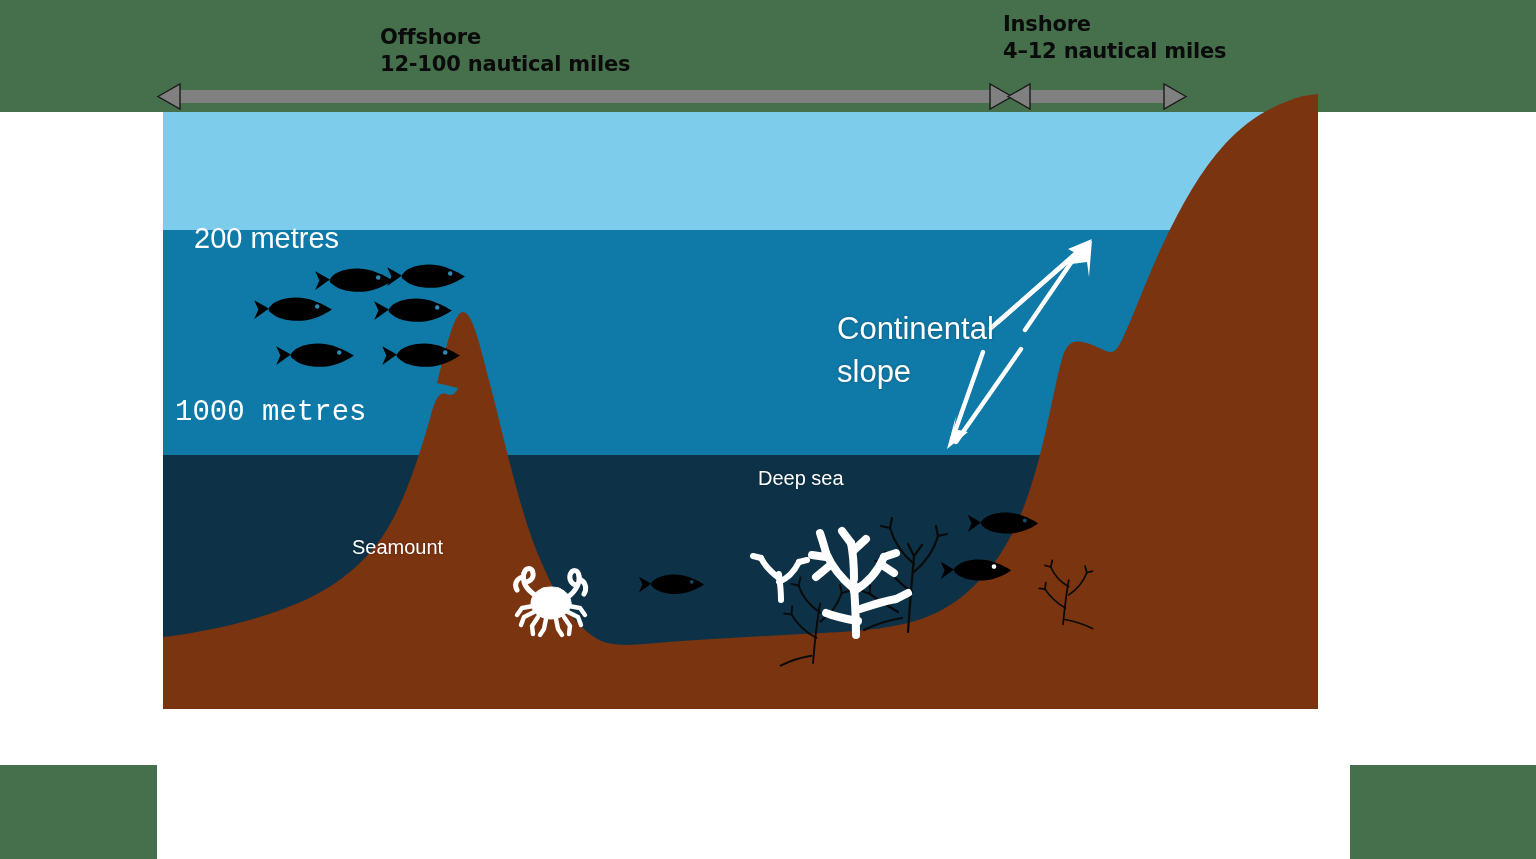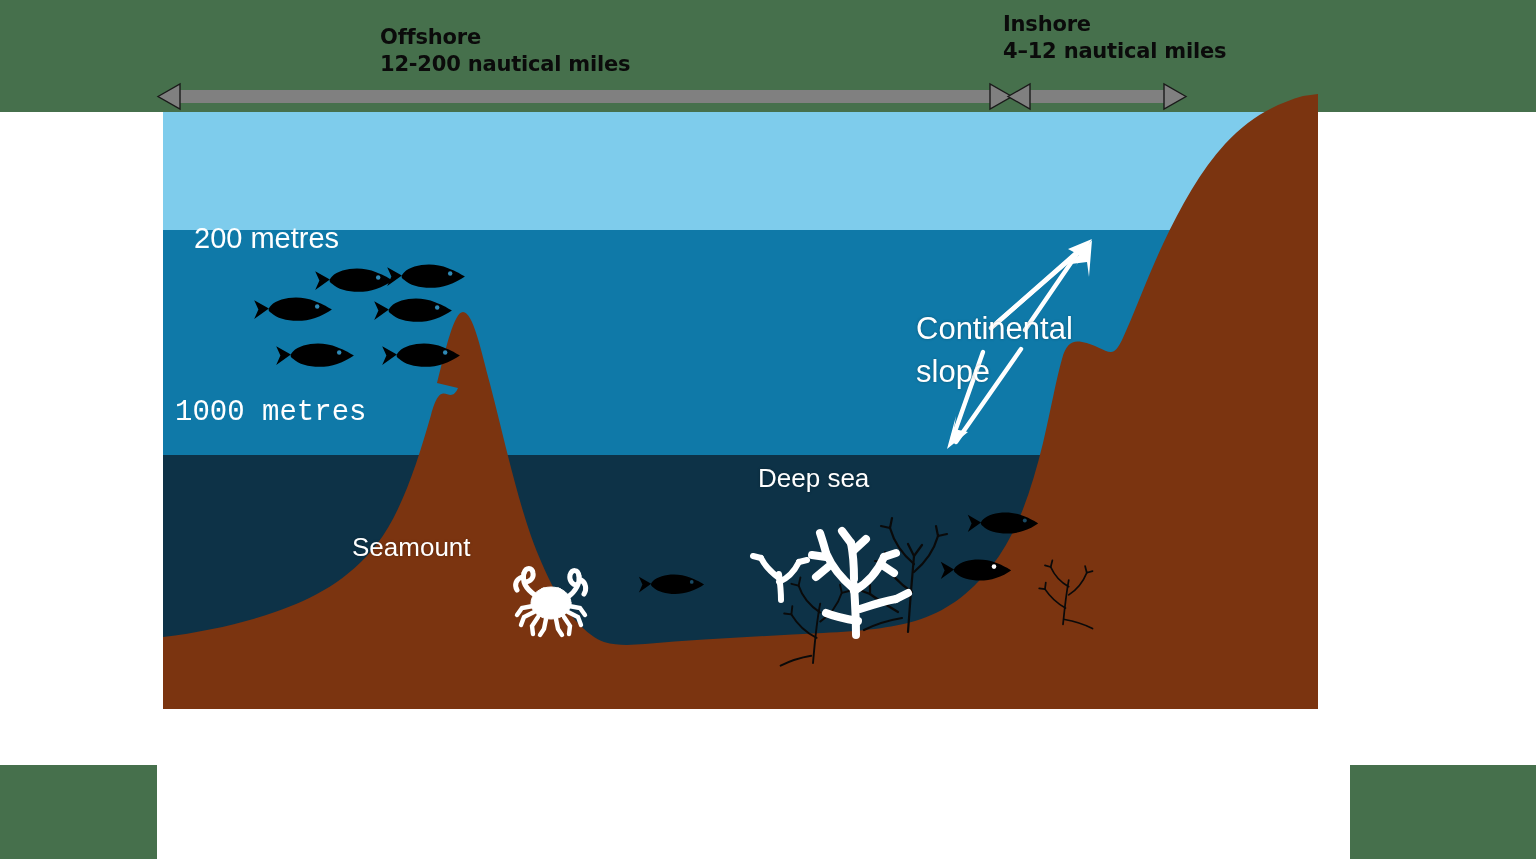--- a/index.html
+++ b/index.html
@@ -43,29 +43,29 @@
     line-height:34px;
     white-space:pre;
     font-family:"Liberation Sans", sans-serif;
   }
   #lbl-200{left:194px;top:197px;margin-top:24px;}
   #lbl-1000{left:175px;top:396px;font-family:Liberation Mono, monospace;}
 
   .water-label{
     position:absolute;
     color:#ffffff;
-    font-size:26px;
+    font-size:20px;
     line-height:36px;
     white-space:pre;
     font-family:"Liberation Sans", sans-serif;
     text-shadow:0 0 3px rgba(0,0,0,.28);
   }
   #lbl-seamount{left:352px;top:529px;}
   #lbl-deepsea{left:758px;top:460px;}
-  #lbl-slope{left:916px;top:307px;line-height:43px;font-size:31px;}
+  #lbl-slope{left:837px;top:307px;line-height:43px;font-size:31px;}
 </style>
 </head>
 <body>
 
 <div id="stage">
 
   <div class="band-green" id="band-top"></div>
   <div class="band-green" id="band-bl"></div>
   <div class="band-green" id="band-br"></div>
 
@@ -79,21 +79,21 @@
 
         <path d="M1012 96.5 L990 84 L990 109 Z" fill="#808080" stroke="#1a1a1a" stroke-width="1.4"></path>
       </g>
       <g>
         <rect x="1028" y="90" width="140" height="13" fill="#808080"></rect>
         <path d="M1008 96.5 L1030 84 L1030 109 Z" fill="#808080" stroke="#1a1a1a" stroke-width="1.4"></path>
         <path d="M1186 96.5 L1164 84 L1164 109 Z" fill="#808080" stroke="#1a1a1a" stroke-width="1.4"></path>
       </g>
     </svg>
 
-    <div class="cap-label" id="lbl-offshore"><span>Offshore</span><br><span>12-200 nautical miles</span></div>
+    <div class="cap-label" id="lbl-offshore"><span>Offshore</span><br><span>12-100 nautical miles</span></div>
 
     <div class="cap-label" id="lbl-inshore"><span>Inshore</span><br><span>4–12 nautical miles</span></div>
   </div>
 
   <div id="figure">
     <svg class="layer" width="1155" height="597" viewBox="0 0 1155 597">
 
       <rect x="0" y="0" width="1155" height="118" fill="#7ECCEC"></rect>
       <rect x="0" y="118" width="1155" height="225" fill="#0F79A8"></rect>
       <rect x="0" y="343" width="1155" height="254" fill="#0D3247"></rect>

